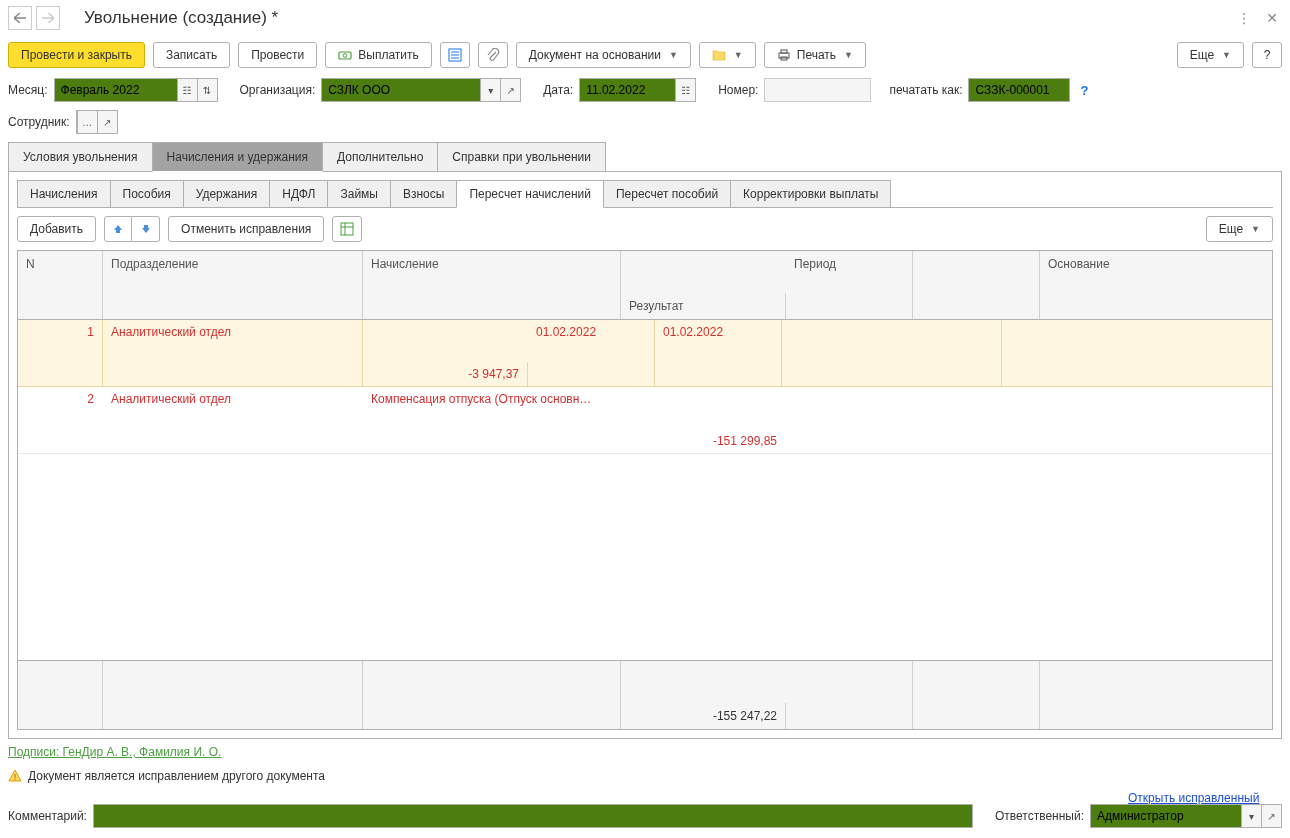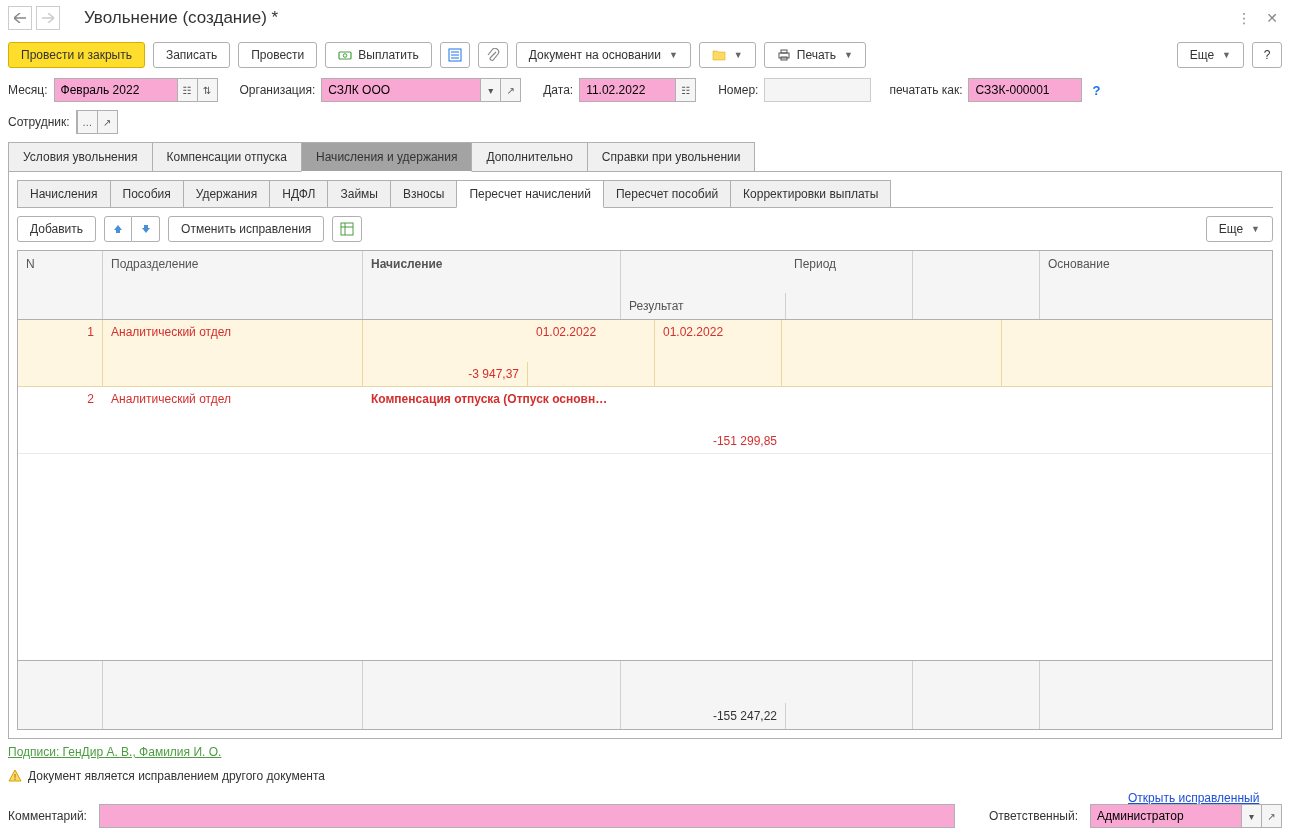--- a/index.html
+++ b/index.html
@@ -12,21 +12,21 @@
 
 .toolbar { display: flex; align-items: center; padding: 3px 8px; gap: 8px; height: 38px; }
 .btn { height: 26px; padding: 4px 12px; border: 1px solid #b0b0b0; background: #fff; border-radius: 3px; cursor: pointer; display: inline-flex; align-items: center; gap: 6px; font-size: 12px; color: #333; }
 .btn-yellow { background: #ffdd2d; border-color: #d4b000; font-weight: normal; }
 .btn-icon-only { padding: 0 8px; width: 30px; justify-content: center; }
 .toolbar-right { margin-left: auto; display: flex; gap: 8px; }
 .btn .chevron { font-size: 9px; color: #666; margin-left: 2px; }
 
 .form-row { display: flex; align-items: center; padding: 4px 8px; gap: 6px; }
 .form-label { font-size: 12px; color: #333; white-space: nowrap; }
-.input-group { display: inline-flex; align-items: stretch; border: 1px solid #b0b0b0; height: 24px; background: #f9a8d4; }
+.input-group { display: inline-flex; align-items: stretch; border: 1px solid #b0b0b0; height: 24px; background: #4d7c0f; }
 .input-group.readonly { background: #f5f5f5; border-color: #ccc; }
 .input-field { border: none; padding: 0 6px; font-size: 12px; outline: none; background: transparent; }
 .input-btn { width: 20px; border: none; border-left: 1px solid #b0b0b0; background: #f5f5f5; cursor: pointer; display: flex; align-items: center; justify-content: center; font-size: 10px; color: #555; }
 .help-icon { color: #1a73e8; cursor: pointer; margin-left: 4px; font-size: 13px; font-weight: bold; }
 
 .tabs { display: flex; border-bottom: 1px solid #b0b0b0; margin: 4px 8px 0 8px; }
 .tab { padding: 7px 14px; border: 1px solid #b0b0b0; border-bottom: none; background: #f0f0f0; cursor: pointer; margin-right: -1px; position: relative; font-size: 12px; }
 .tab.active { background: #a3a3a3; border-bottom: 1px solid #fff; margin-bottom: -1px; z-index: 2; }
 
 .content-panel { border: 1px solid #b0b0b0; border-top: none; margin: 0 8px; padding: 8px; }
@@ -44,33 +44,33 @@
 .grid-body { height: 340px; overflow: auto; background: #fff; }
 .grid-row { display: flex; border-bottom: 1px solid #eaeaea; }
 .grid-row.selected { background: #fef6e0; border-bottom-color: #e8d8a0; }
 .grid-cell { padding: 5px 8px; border-right: 1px solid transparent; color: #d32f2f; font-size: 12px; overflow: hidden; white-space: nowrap; text-overflow: ellipsis; }
 .grid-row.selected .grid-cell { border-right-color: #e8d8a0; }
 .grid-footer { display: flex; background: #f5f5f5; border-top: 1px solid #b0b0b0; }
 .grid-footer-cell { padding: 6px 8px; border-right: 1px solid #d0d0d0; font-size: 12px; color: #333; }
 
 .col-n { width: 85px; text-align: right; }
 .col-dept { width: 260px; }
-.col-accrual { width: 258px; font-weight: bold; }
+.col-accrual { width: 258px; }
 .col-result { width: 165px; text-align: right; margin-top: 42px; }
 .col-period1 { width: 127px; }
 .col-period2 { width: 127px; }
 .col-basis { width: 220px; }
 
 .link-green { color: #4a9e3f; text-decoration: underline; cursor: pointer; padding: 6px 8px; display: inline-block; }
 .warning-line { display: flex; align-items: center; padding: 4px 8px; gap: 6px; }
 .warning-icon { color: #e6a800; }
 .link-blue { color: #1d4ed8; text-decoration: underline; cursor: pointer; }
 .correction-link-wrap { text-align: right; padding: 4px 12px; }
 
-.bottom-row { position: absolute; bottom: 6px; left: 0; right: 0; display: flex; align-items: center; padding: 4px 8px; gap: 12px; }
+.bottom-row { position: absolute; bottom: 6px; left: 0; right: 0; display: flex; align-items: center; padding: 4px 8px; gap: 6px; }
 
 svg { display: block; }
 </style>
 </head>
 <body>
 
 <div class="titlebar">
   <div class="nav-btn">
     <svg width="12" height="10" viewBox="0 0 12 10">
         <path d="M6 0 L0 5 L6 10 M0 5 H12" stroke="#888" stroke-width="1.5" fill="none"></path>
@@ -181,40 +181,39 @@
       </button>
   </div>
   <span style="width:10px"></span>
   <span class="form-label">Номер:</span>
   <div class="input-group readonly">
     <input class="input-field" style="width: 105px; background: rgb(245, 245, 245);" readonly="" value="">
   </div>
   <span style="width:6px"></span>
   <span class="form-label">печатать как:</span>
   <div class="input-group">
-    <input class="input-field" style="width: 112px;" value="СЗЗК-000001">
+    <input class="input-field" style="width: 100px;" value="СЗЗК-000001">
   </div>
   <span class="help-icon">?</span>
 </div>
 
 <div class="form-row">
   <span class="form-label">Сотрудник:</span>
   <div class="input-group">
     <button class="input-btn">
         <span>…</span>
       </button>
     <button class="input-btn">
         <span>↗</span>
       </button>
   </div>
 </div>
 
 <div class="tabs">
   <div class="tab">Условия увольнения</div>
-  <div class="tab">Компенсации отпуска</div>
   <div class="tab active">Начисления и удержания</div>
   <div class="tab">Дополнительно</div>
   <div class="tab">Справки при увольнении</div>
 </div>
 
 <div class="content-panel">
 
   <div class="subtabs">
     <div class="subtab">Начисления</div>
     <div class="subtab">Пособия</div>

